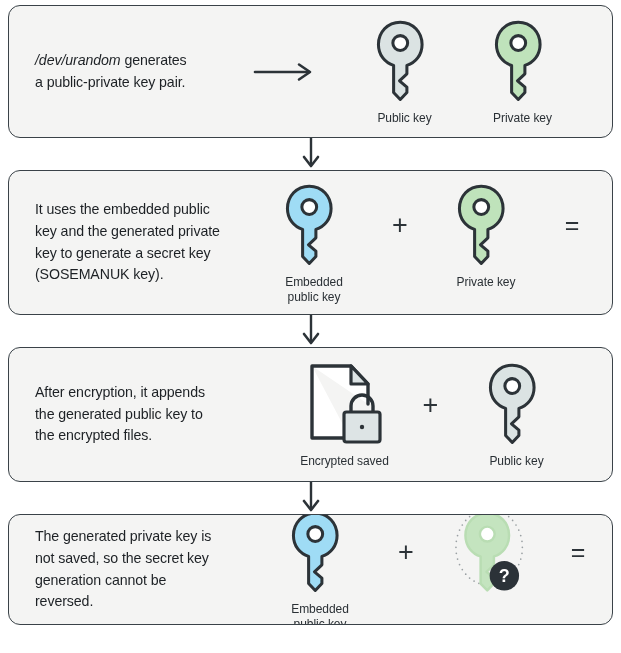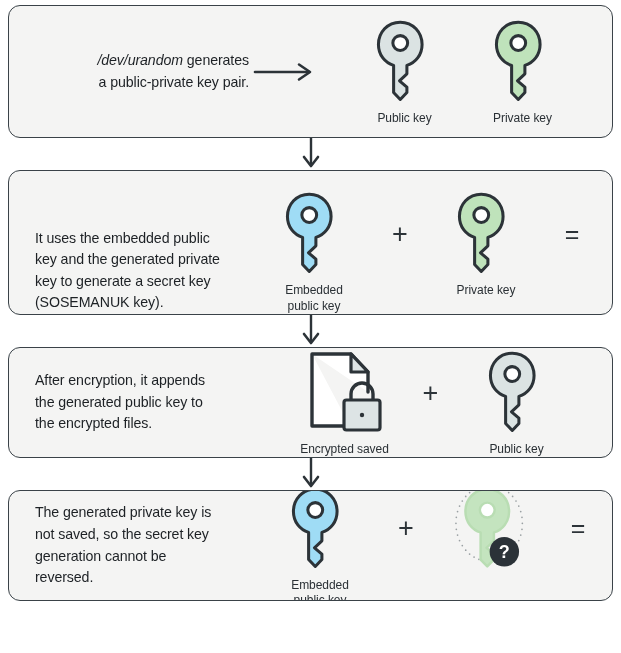--- a/index.html
+++ b/index.html
@@ -22,34 +22,34 @@
   .panel {
     position: relative;
     background: #f4f4f3;
     border: 1.6px solid #3a4248;
     border-radius: 12px;
     display: flex;
     align-items: center;
     overflow: hidden;
   }
   .panel.p1 { height: 133px; }
-  .panel.p2 { height: 145px; align-items: flex-end; }
-  .panel.p3 { height: 111px; }
+  .panel.p2 { height: 145px; }
+  .panel.p3 { height: 135px; }
   .panel.p4 { height: 111px; }
 
   .panel-text {
     flex: 0 0 auto;
     padding-left: 26px;
     font-size: 14.2px;
     line-height: 1.52;
     color: #1d2125;
     letter-spacing: -0.1px;
     white-space: pre-line;
   }
-  .panel.p1 .panel-text { width: 240px; text-align: right; }
+  .panel.p1 .panel-text { width: 240px; }
   .panel.p2 .panel-text { width: 246px; }
   .panel.p3 .panel-text { width: 246px; }
   .panel.p4 .panel-text { width: 252px; }
   .panel-text em { font-style: italic; }
 
   .arrow-right {
     flex: 0 0 auto;
     width: 72px;
     display: flex;
     align-items: center;

